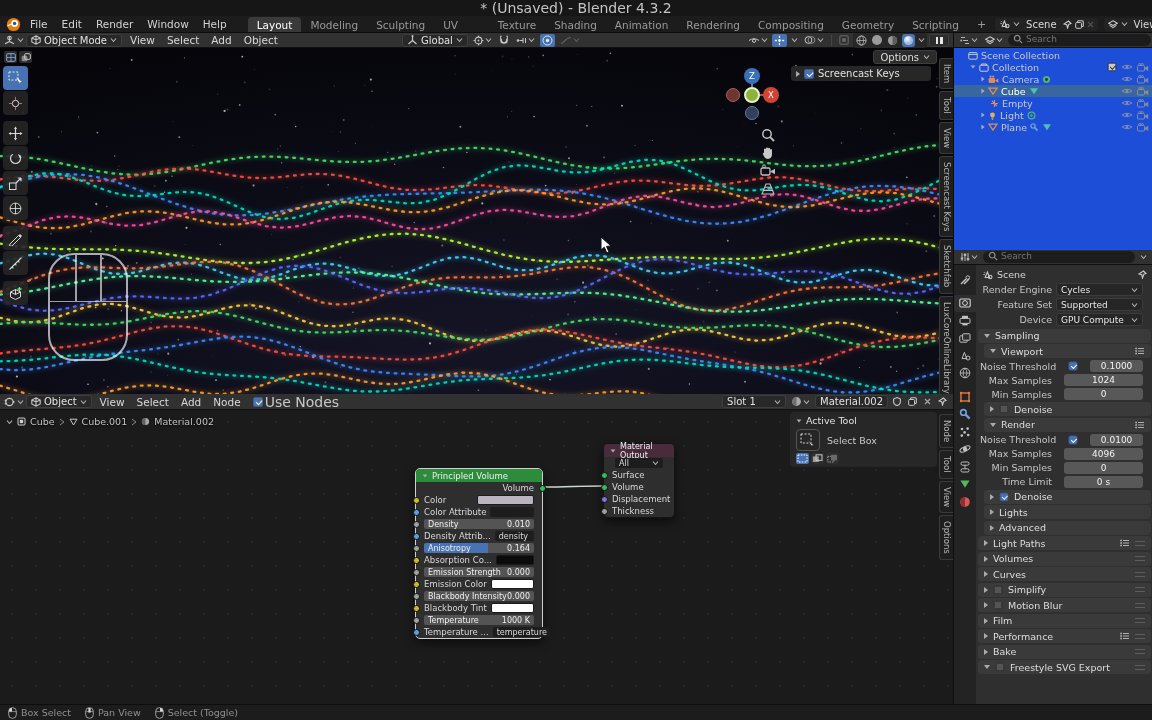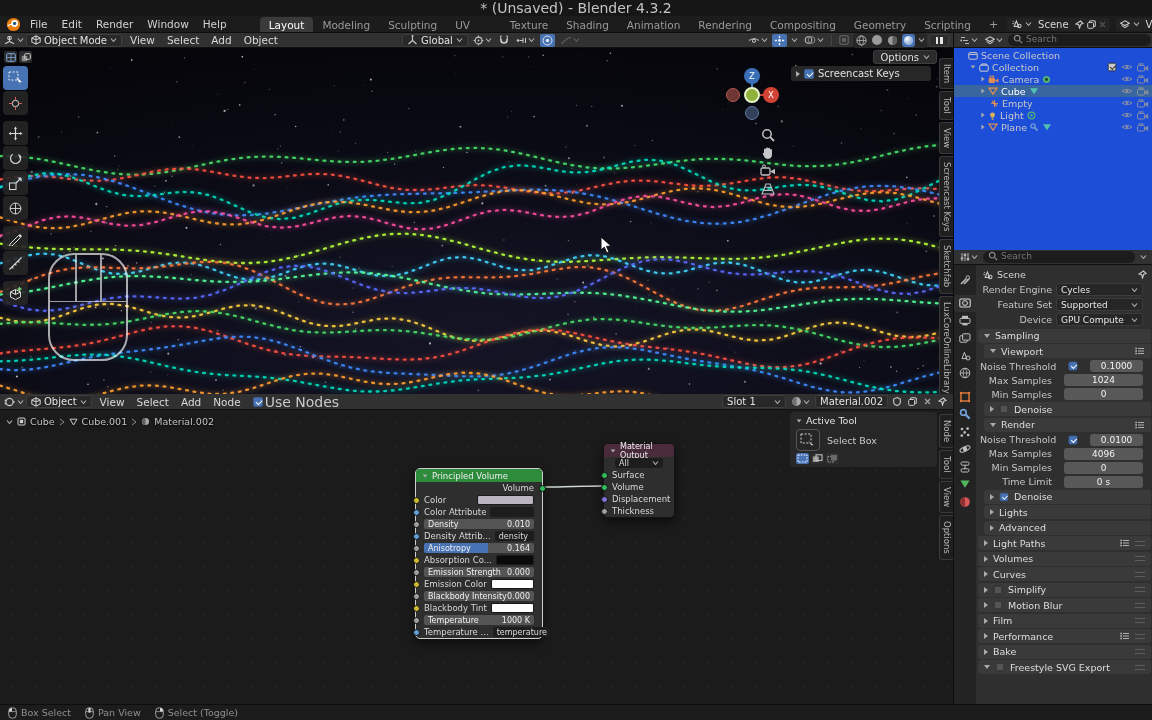--- a/index.html
+++ b/index.html
@@ -6,21 +6,21 @@
   html,body{width:1152px;height:720px;overflow:hidden;background:#111;
     font-family:"DejaVu Sans","Liberation Sans",sans-serif;color:#c9c9c9;font-size:11px;
     -webkit-font-smoothing:antialiased}
   svg{display:block}
   
   #titlebar{position:absolute;left:0;top:0;width:1152px;height:16px;background:#161616;
     display:flex;align-items:center;justify-content:center;font-size:14px;color:#c5c5c5}
   #menubar{position:absolute;left:0;top:16px;width:1152px;height:17px;background:#1c1c1c;
     display:flex;align-items:center;padding:0 6px;gap:2px;border-bottom:1px solid #0e0e0e}
   .menu-item{padding:1px 7px;border-radius:3px;color:#d2d2d2;font-size:10.5px;cursor:default}
-  #ws-tabs{display:flex;align-items:flex-end;height:100%;margin-left:24px}
+  #ws-tabs{display:flex;align-items:flex-end;height:100%;margin-left:12px}
   .ws-tab{padding:2px 9px 2px;font-size:10.5px;color:#999;border-radius:4px 4px 0 0;height:15px;line-height:12px}
   .ws-tab.active{background:#3a3a3a;color:#fff}
   .ws-new{color:#999;padding:0 7px;font-size:11px}
   .tb-cluster{display:flex;align-items:center;gap:3px;background:#232323;border-radius:3px;padding:1px 4px;height:13px}
   .tb-cluster .nm{font-size:10px;color:#d8d8d8;padding:0 3px}
   .dim{opacity:.35}
   
   .ed-header{background:#313131;display:flex;align-items:center;gap:2px;padding:0 4px;border-bottom:1px solid #101010}
   #vp-header{position:absolute;left:0;top:33px;width:953px;height:15px}
   #ne-header{position:absolute;left:0;top:0;width:953px;height:16px;z-index:5}

